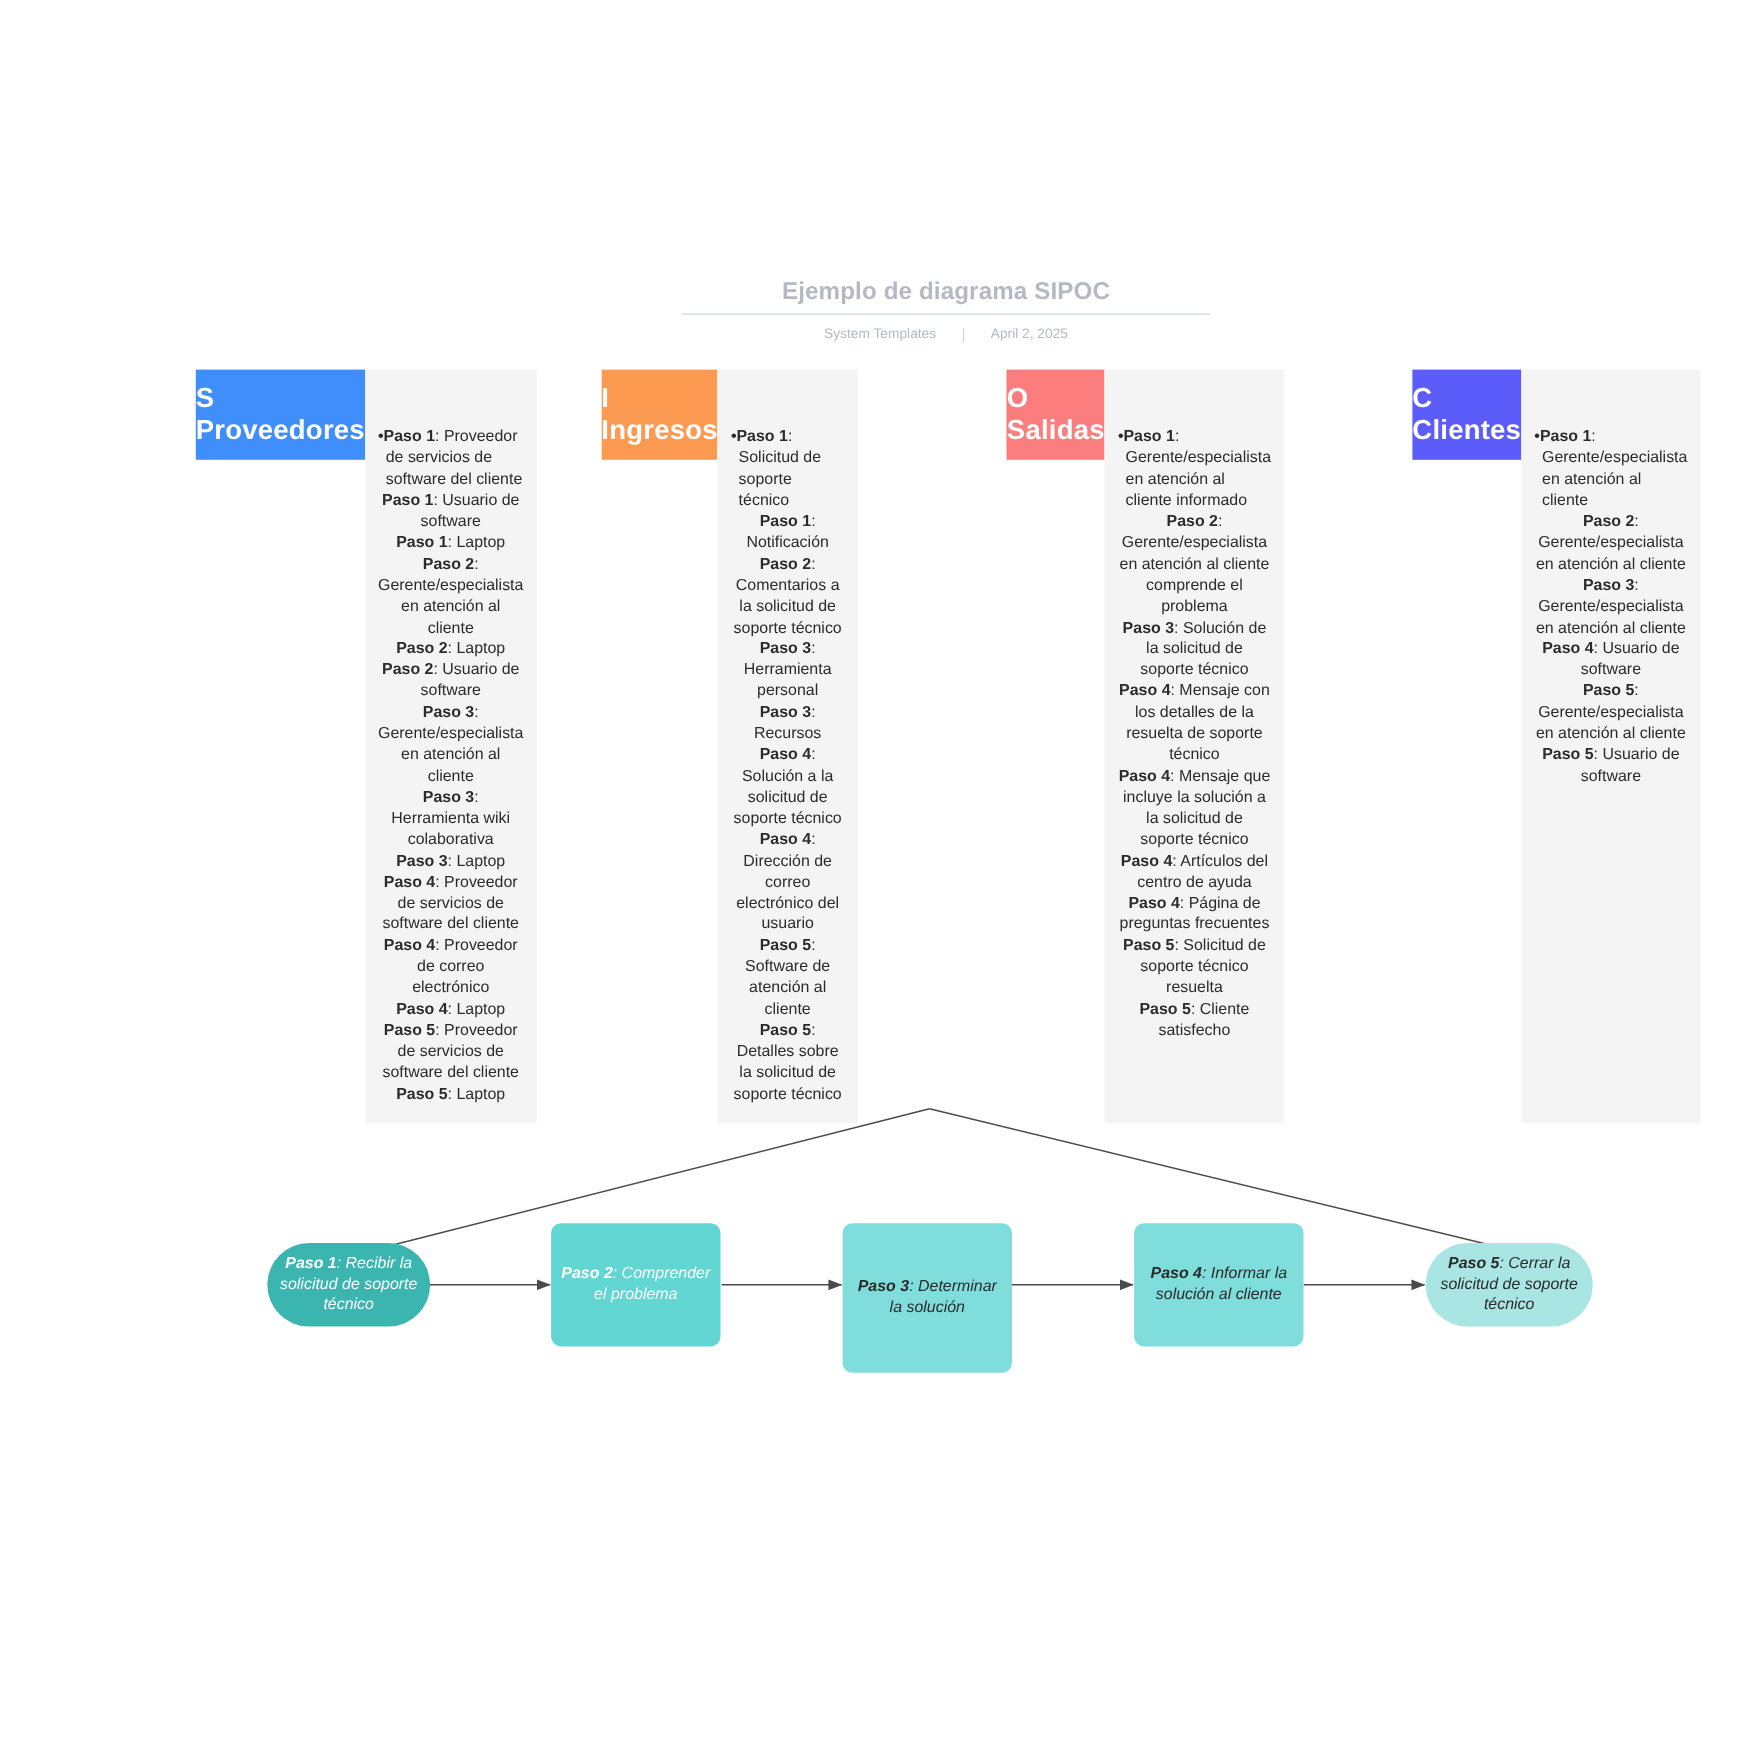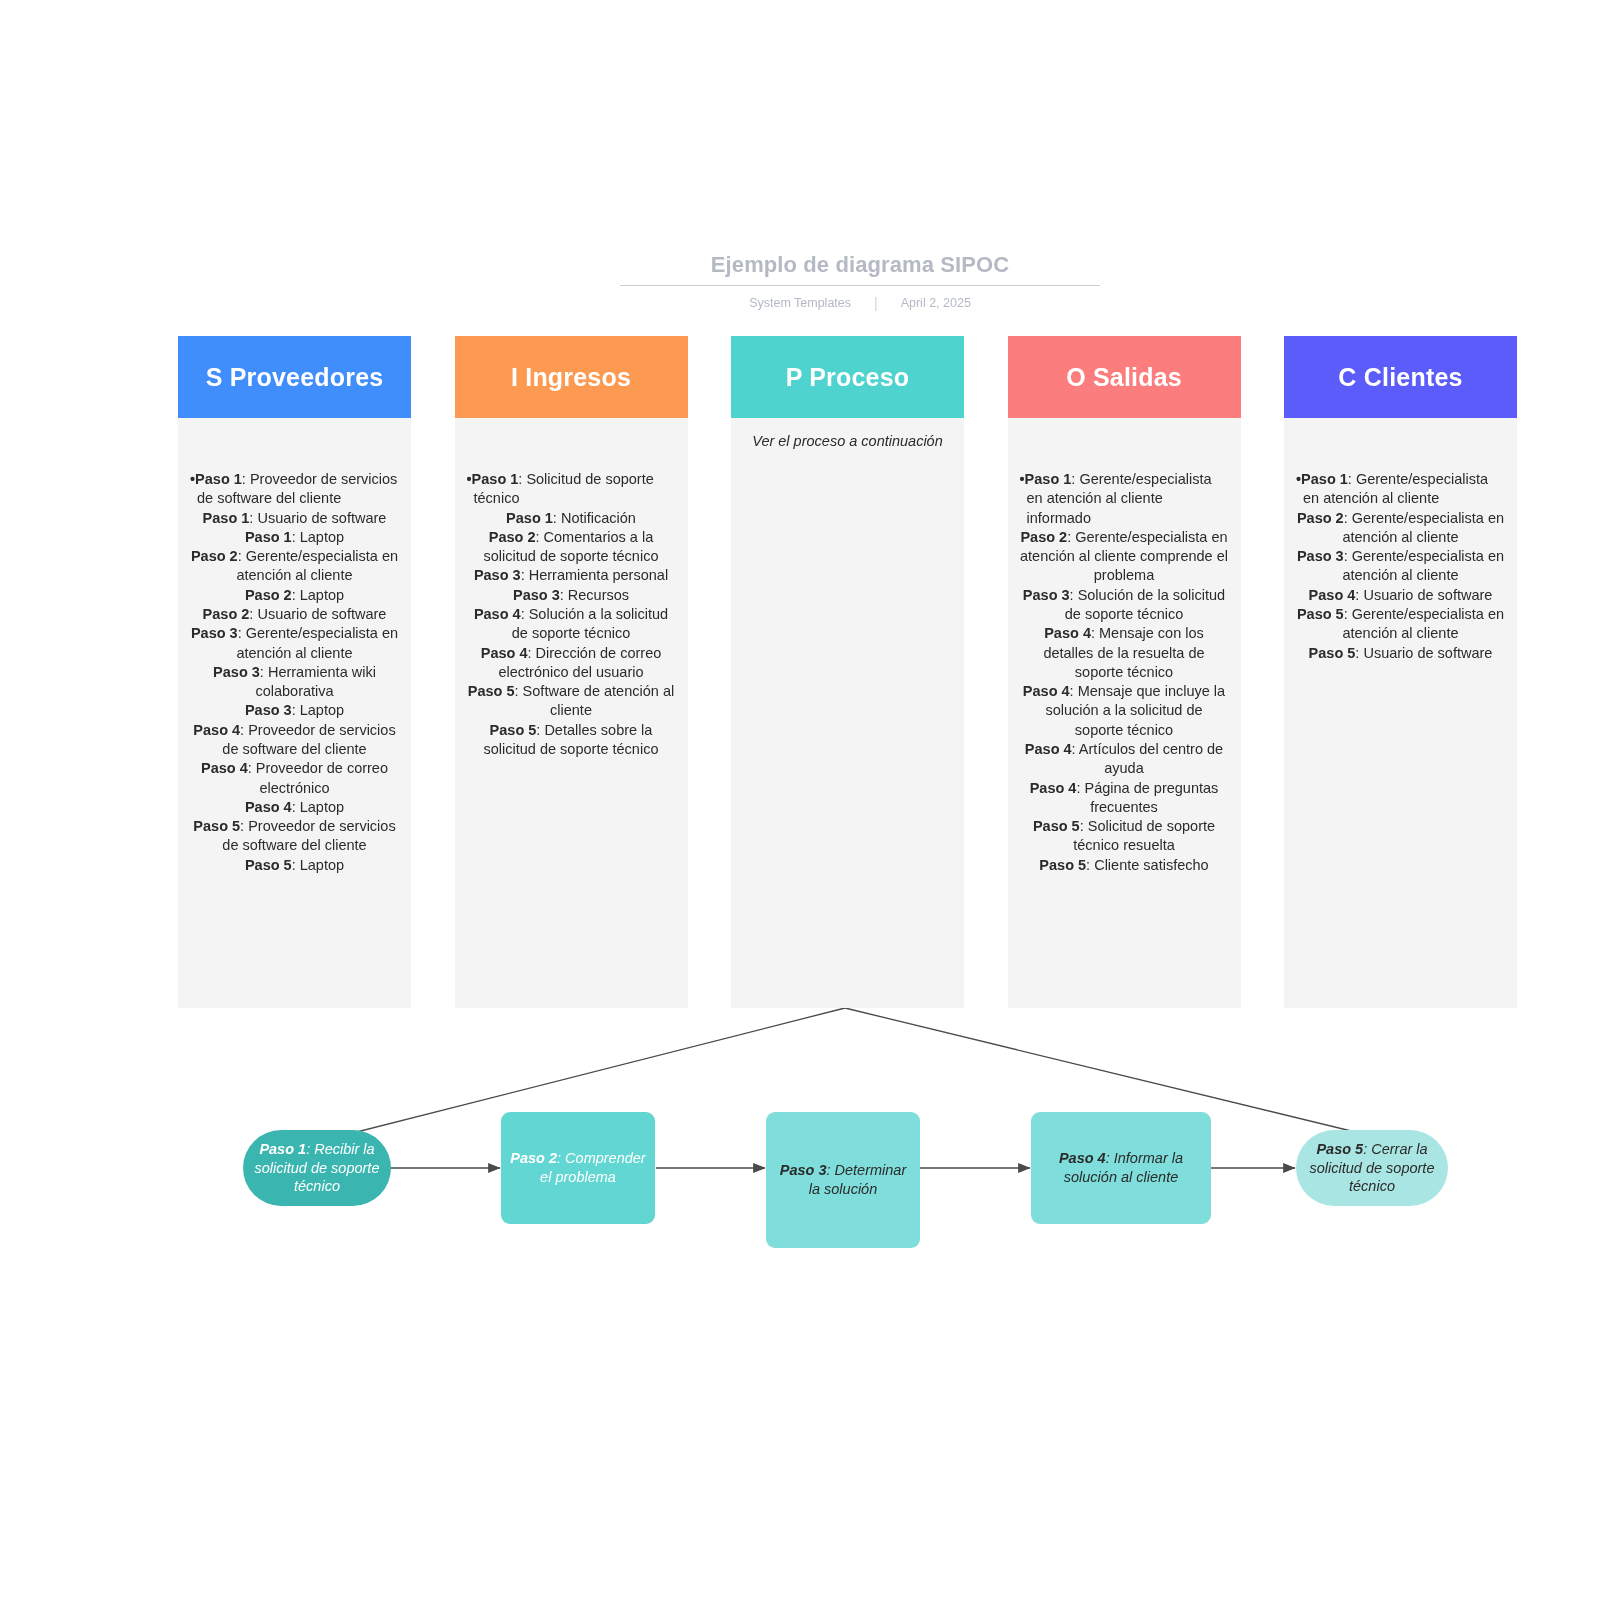--- a/index.html
+++ b/index.html
@@ -52,21 +52,21 @@
     position: absolute;
     left: 178px;
     top: 336px;
     width: 1339px;
     display: flex;
     justify-content: space-between;
   }
   .sipoc-col {
     width: 233px;
     display: flex;
-    flex-direction: column;
+    flex-direction: row;
   }
   .col-header {
     height: 82px;
     display: flex;
     align-items: center;
     justify-content: center;
     color: #ffffff;
     font-size: 25px;
     font-weight: bold;
     letter-spacing: 0.2px;
@@ -191,28 +191,20 @@
         <div><span class="step-lbl">Paso 2</span><span>: Comentarios a la solicitud de soporte técnico</span></div>
         <div><span class="step-lbl">Paso 3</span><span>: Herramienta personal</span></div>
         <div><span class="step-lbl">Paso 3</span><span>: Recursos</span></div>
         <div><span class="step-lbl">Paso 4</span><span>: Solución a la solicitud de soporte técnico</span></div>
         <div><span class="step-lbl">Paso 4</span><span>: Dirección de correo electrónico del usuario</span></div>
         <div><span class="step-lbl">Paso 5</span><span>: Software de atención al cliente</span></div>
         <div><span class="step-lbl">Paso 5</span><span>: Detalles sobre la solicitud de soporte técnico</span></div>
       </div>
     </div>
     <div class="sipoc-col">
-      <div class="col-header" style="background: rgb(78, 211, 206);">
-        <span>P Proceso</span>
-      </div>
-      <div class="col-body">
-        <div class="note-italic">Ver el proceso a continuación</div>
-      </div>
-    </div>
-    <div class="sipoc-col">
       <div class="col-header" style="background: rgb(252, 125, 125);">
         <span>O Salidas</span>
       </div>
       <div class="col-body">
         <div class="first-item"><span class="bullet-dot">•</span><span class="step-lbl">Paso 1</span><span>: Gerente/especialista en atención al cliente informado</span></div>
         <div><span class="step-lbl">Paso 2</span><span>: Gerente/especialista en atención al cliente comprende el problema</span></div>
         <div><span class="step-lbl">Paso 3</span><span>: Solución de la solicitud de soporte técnico</span></div>
         <div><span class="step-lbl">Paso 4</span><span>: Mensaje con los detalles de la resuelta de soporte técnico</span></div>
         <div><span class="step-lbl">Paso 4</span><span>: Mensaje que incluye la solución a la solicitud de soporte técnico</span></div>
         <div><span class="step-lbl">Paso 4</span><span>: Artículos del centro de ayuda</span></div>
@@ -239,19 +231,19 @@
 <div id="flow-row">
     <div class="flow-node node-pill" style="left: 0px; top: 18px; width: 148px; height: 76px; background: rgb(59, 181, 176); color: rgb(255, 255, 255);">
       <div><span class="step-lbl">Paso 1</span><span>: Recibir la solicitud de soporte técnico</span></div>
     </div>
     <div class="flow-node node-rect" style="left: 258px; top: 0px; width: 154px; height: 112px; background: rgb(98, 214, 210); color: rgb(255, 255, 255);">
       <div><span class="step-lbl">Paso 2</span><span>: Comprender el problema</span></div>
     </div>
     <div class="flow-node node-rect" style="left: 523px; top: 0px; width: 154px; height: 136px; background: rgb(127, 222, 219); color: rgb(43, 43, 43);">
       <div><span class="step-lbl">Paso 3</span><span>: Determinar la solución</span></div>
     </div>
-    <div class="flow-node node-rect" style="left: 788px; top: 0px; width: 180px; height: 112px; background: rgb(127, 222, 219); color: rgb(43, 43, 43);">
+    <div class="flow-node node-rect" style="left: 788px; top: 0px; width: 154px; height: 112px; background: rgb(127, 222, 219); color: rgb(43, 43, 43);">
       <div><span class="step-lbl">Paso 4</span><span>: Informar la solución al cliente</span></div>
     </div>
     <div class="flow-node node-pill" style="left: 1053px; top: 18px; width: 152px; height: 76px; background: rgb(169, 230, 227); color: rgb(43, 43, 43);">
       <div><span class="step-lbl">Paso 5</span><span>: Cerrar la solicitud de soporte técnico</span></div>
     </div>
   </div>
 
 </body></html>

